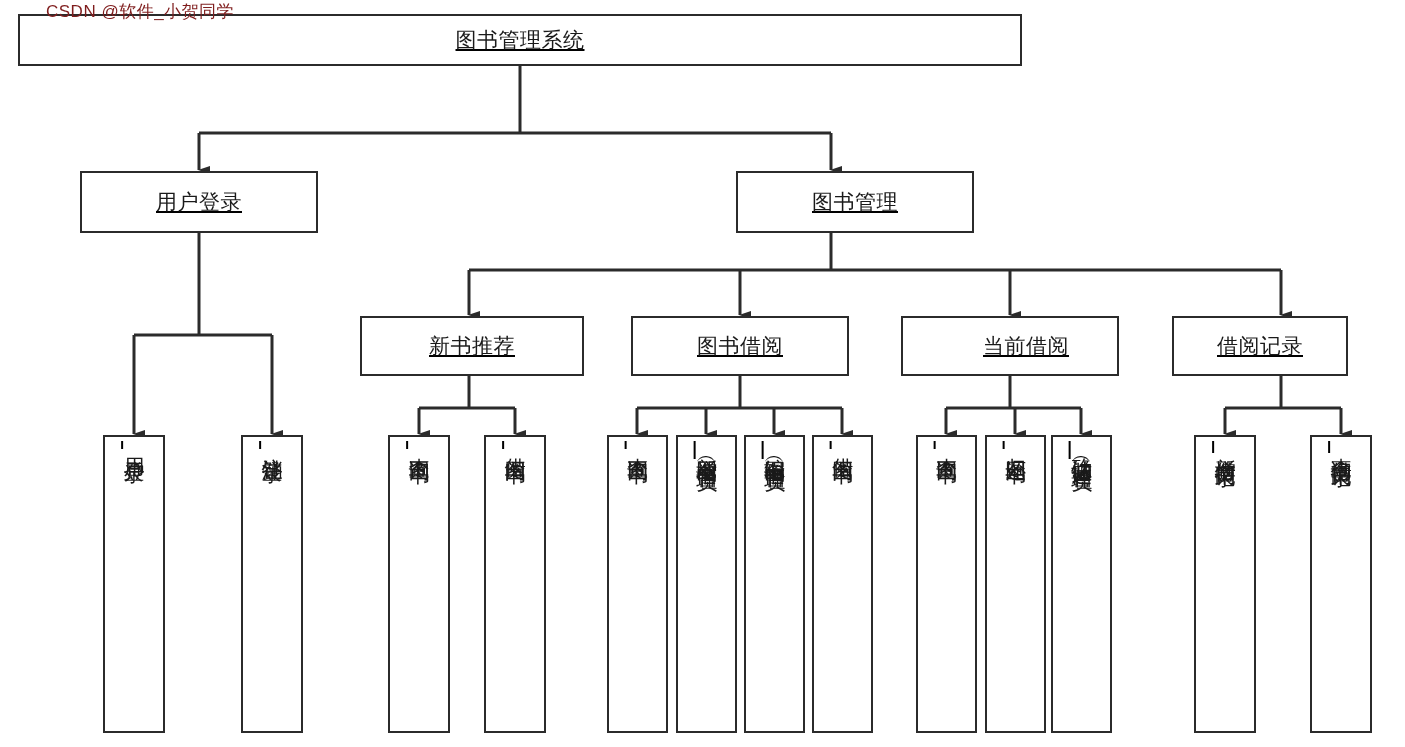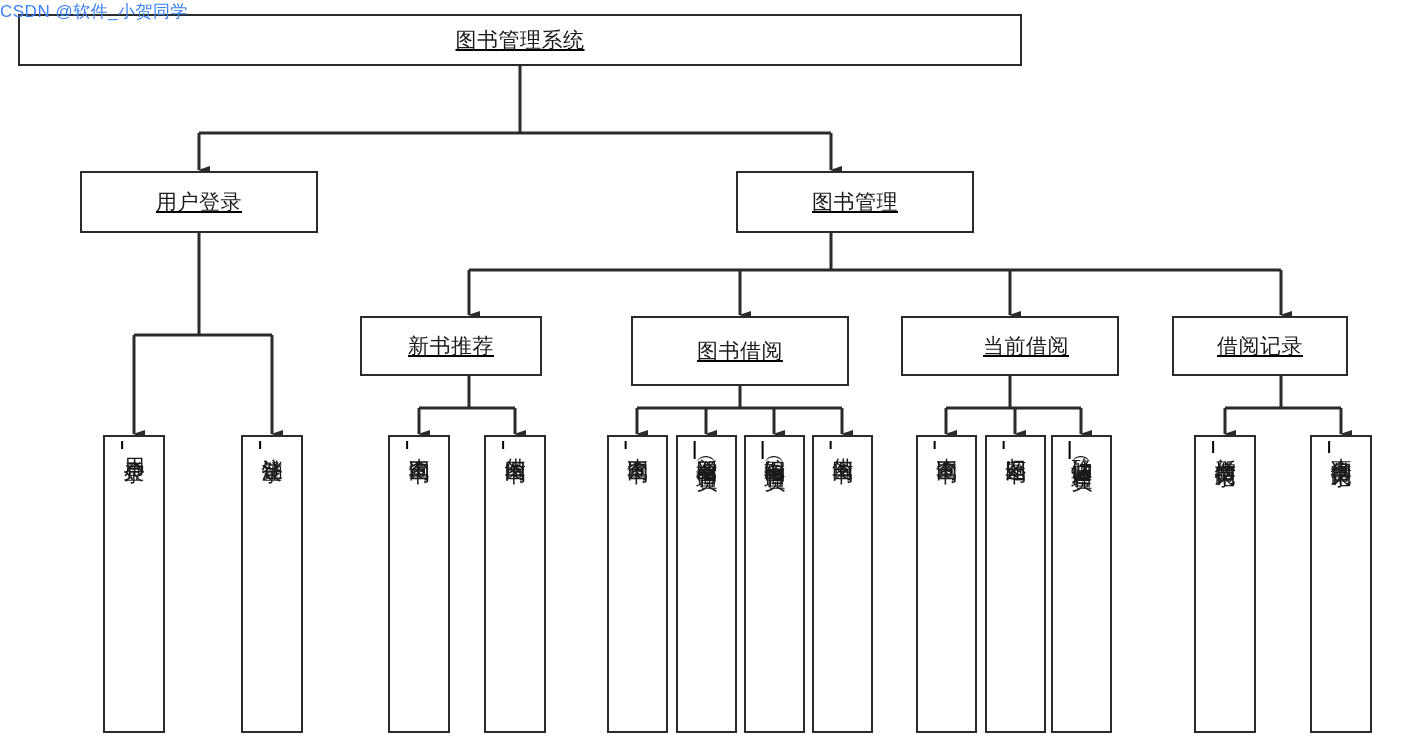--- a/index.html
+++ b/index.html
@@ -56,25 +56,26 @@
     font-size: 21px;
     writing-mode: vertical-rl;
     text-orientation: upright;
     line-height: 1.25;
     letter-spacing: 2px;
     display: block;
     max-height: 100%;
   }
   .watermark {
     position: absolute;
-    color: #3b82f6;
+    color: #7f1d1d;
     font-size: 17px;
     white-space: nowrap;
     letter-spacing: 0.5px;
     pointer-events: none;
+    padding-left: 46px;
   }
 </style>
 </head>
 <body>
 
 <div id="diagram-root">
 
   <svg class="diagram-canvas" viewBox="0 0 1405 747" xmlns="http://www.w3.org/2000/svg">
     <defs>
       <marker id="arrowhead" markerWidth="10" markerHeight="12" refX="4.2" refY="11" orient="auto" markerUnits="userSpaceOnUse">
@@ -121,24 +122,24 @@
   <div id="node-layer">
       <div class="node-box lvl-root" style="left: 18px; top: 14px; width: 1004px; height: 52px;">
         <span class="node-label">图书管理系统</span>
       </div>
       <div class="node-box lvl-1" style="left: 80px; top: 171px; width: 238px; height: 62px;">
         <span class="node-label">用户登录</span>
       </div>
       <div class="node-box lvl-1" style="left: 736px; top: 171px; width: 238px; height: 62px;">
         <span class="node-label">图书管理</span>
       </div>
-      <div class="node-box lvl-2" style="left: 360px; top: 316px; width: 182px; height: 60px;">
+      <div class="node-box lvl-2" style="left: 360px; top: 316px; width: 224px; height: 60px;">
         <span class="node-label">新书推荐</span>
       </div>
-      <div class="node-box lvl-2" style="left: 631px; top: 316px; width: 218px; height: 70px;">
+      <div class="node-box lvl-2" style="left: 631px; top: 316px; width: 218px; height: 60px;">
         <span class="node-label">图书借阅</span>
       </div>
       <div class="node-box lvl-2" style="left: 901px; top: 316px; width: 218px; height: 60px; padding-left: 32px;">
         <span class="node-label">当前借阅</span>
       </div>
       <div class="node-box lvl-2" style="left: 1172px; top: 316px; width: 176px; height: 60px;">
         <span class="node-label">借阅记录</span>
       </div>
       <div class="node-box lvl-leaf" style="left: 103px; top: 435px; width: 62px; height: 298px;">
         <span class="node-label">用户登录</span>

